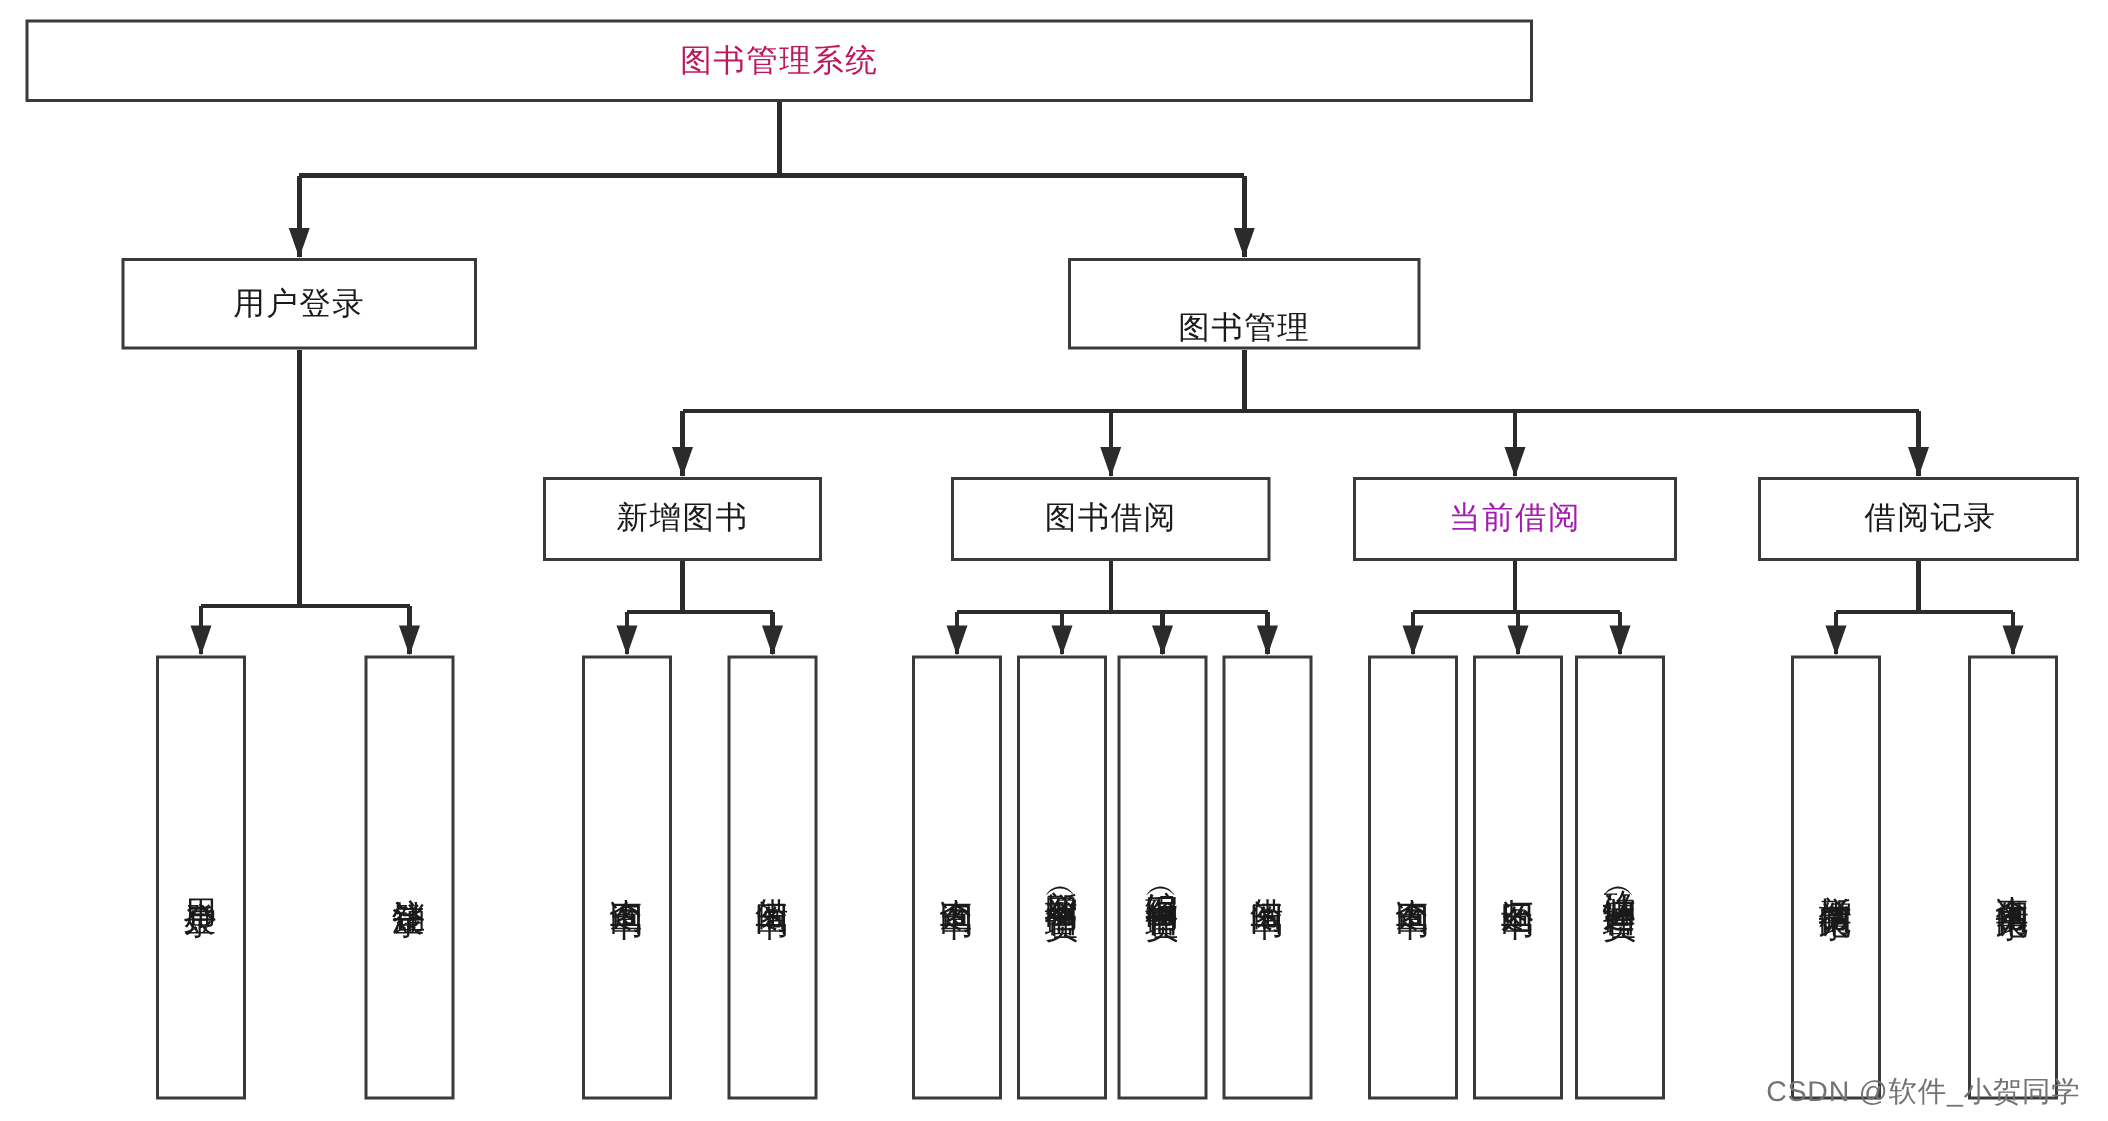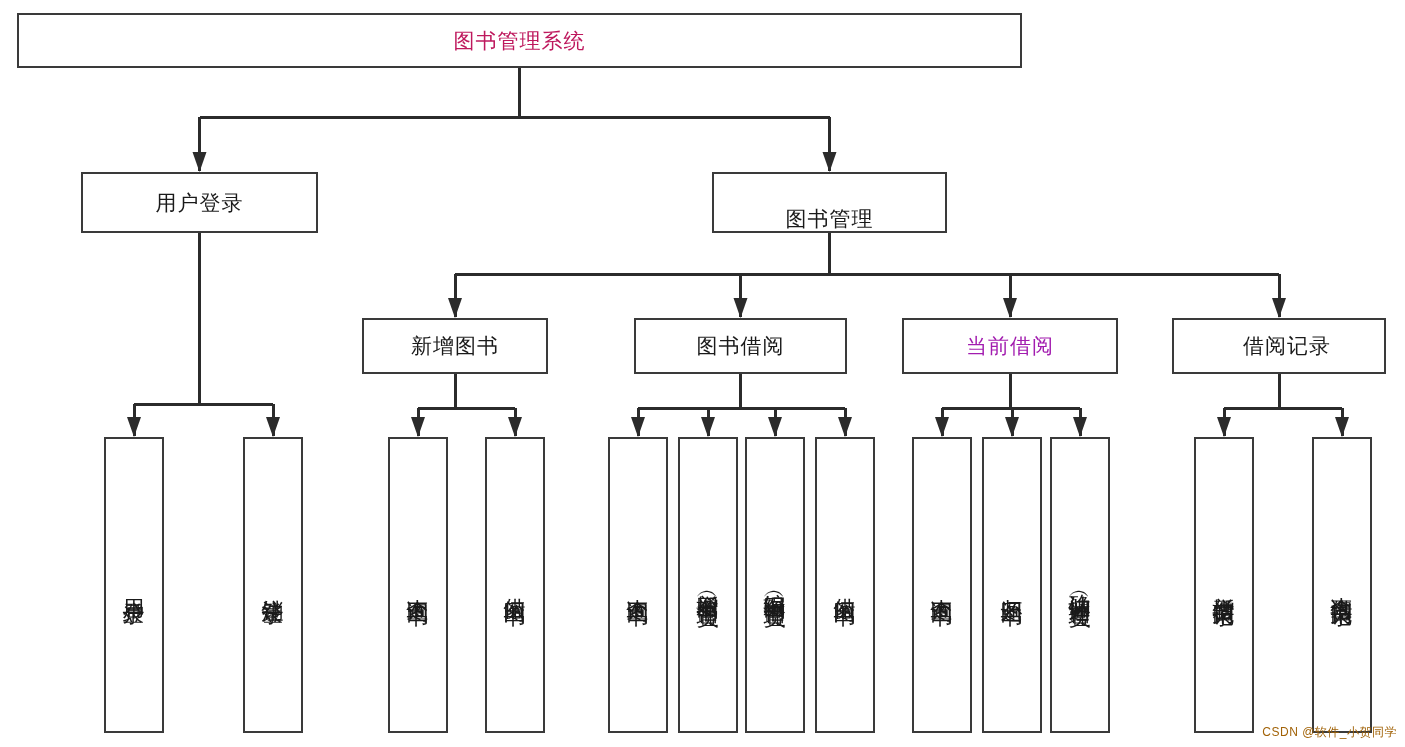--- a/index.html
+++ b/index.html
@@ -17,22 +17,22 @@
     color:#1a1a1a;
   }
   .node-h{font-size:21px;line-height:1.2;letter-spacing:1px;white-space:nowrap;}
   .node-v{
     writing-mode:vertical-rl;text-orientation:upright;
     font-size:22px;line-height:1.32;letter-spacing:2px;
     padding:6px 0;text-align:center;white-space:nowrap;
   }
   .title-box{font-size:22px;letter-spacing:1px;}
   .watermark{
-    position:absolute;right:8px;bottom:6px;
-    font-size:12px;color:#a16207;letter-spacing:0.5px;
+    position:absolute;right:18px;bottom:6px;
+    font-size:19px;color:#737373;letter-spacing:0.5px;
     white-space:nowrap;user-select:none;
   }
 </style>
 </head>
 <body>
 
 <div id="diagram">
 
   <svg id="connectors" viewBox="0 0 1405 747" xmlns="http://www.w3.org/2000/svg">
       <line x1="519.5" y1="68" x2="519.5" y2="117" stroke="#2b2b2b" stroke-width="3" shape-rendering="crispEdges"></line>

